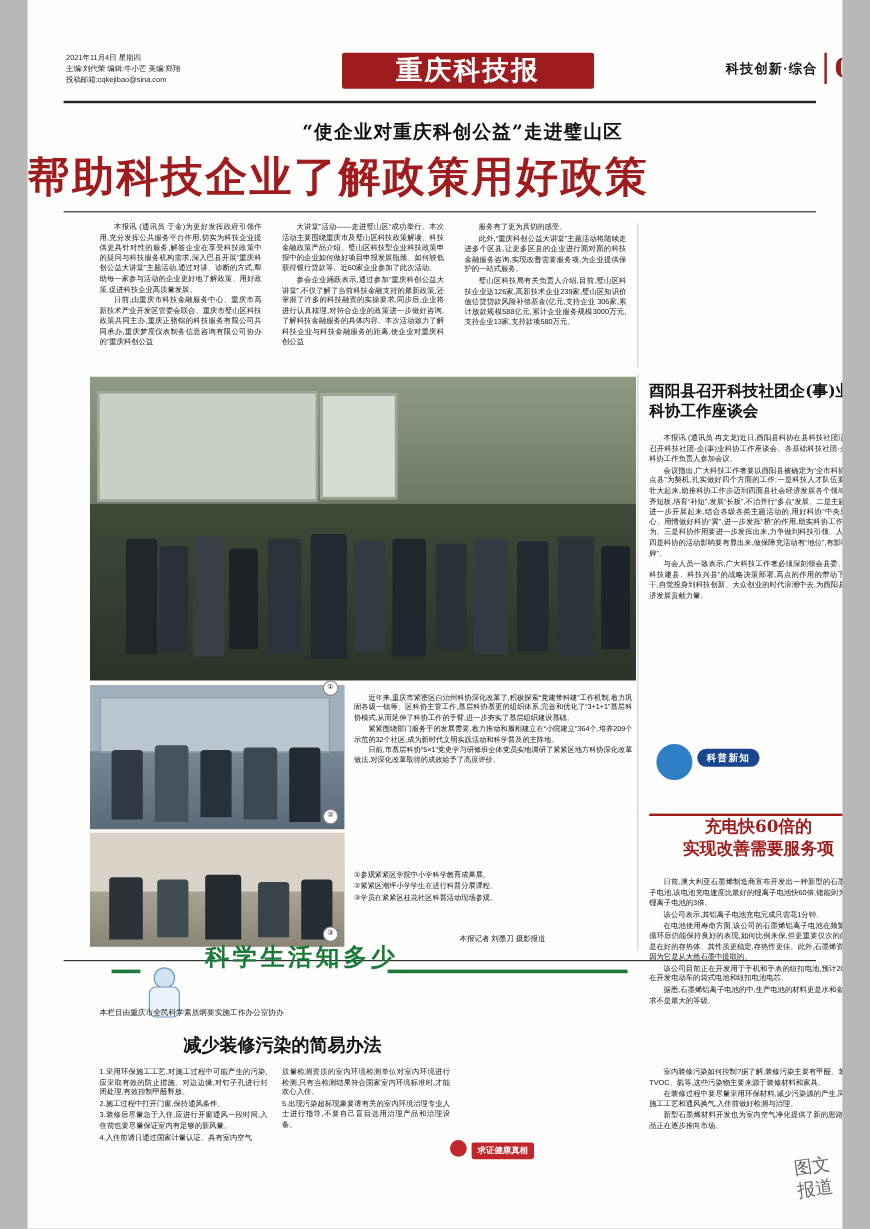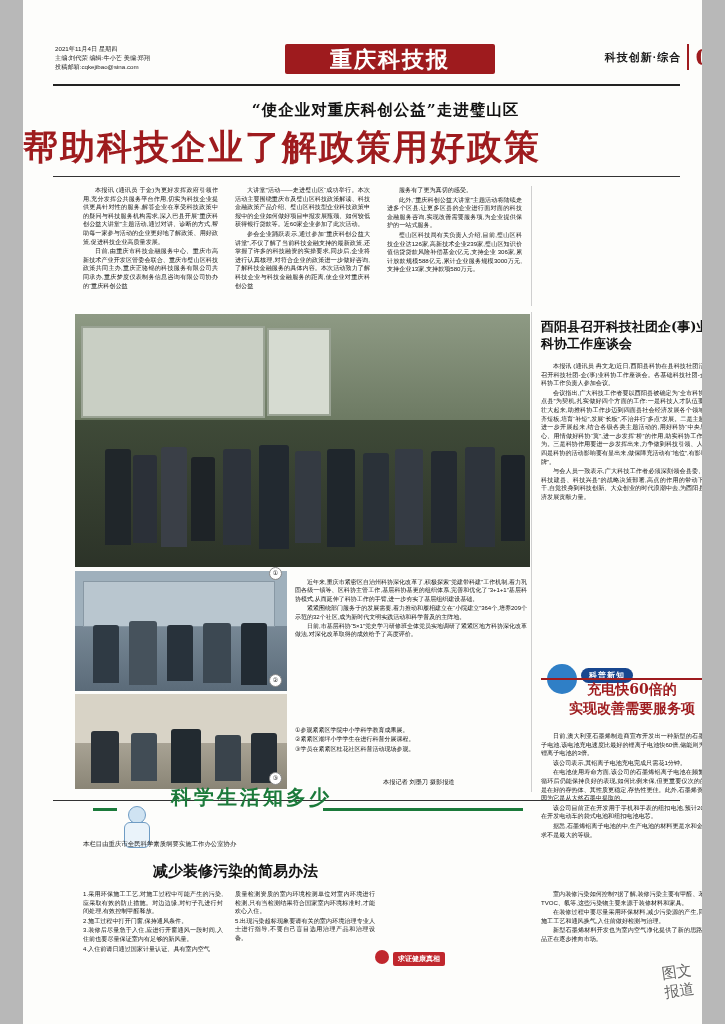--- a/index.html
+++ b/index.html
@@ -191,21 +191,21 @@
 
   <div class="divider-v" style="left:508px;top:312px;height:480px;"></div>
 
   <div class="subhead" style="left:518px;top:318px;width:180px;">酉阳县召开科技社团企(事)业科协工作座谈会</div>
   <div class="col" style="left:518px;top:362px;width:182px;">
     <p>本报讯 (通讯员 冉文龙)近日,酉阳县科协在县科技社团活动中心召开科技社团-企(事)业科协工作座谈会。各基础科技社团-企(事)业科协工作负责人参加会议。</p>
     <p>会议指出,广大科技工作者要以酉阳县被确定为“全市科协改革试点县”为契机,扎实做好四个方面的工作:一是科技人才队伍要进一步壮大起来,助推科协工作步迈到四面县社会经济发展各个领域。要补齐短板,培育“补短”,发展“长板”,不治并行“多点”发展。二是主题活动要进一步开展起来,结合各级各类主题活动的,用好科协“中央思房”,用心、用情做好科协“翼”,进一步发挥“桥”的作用,助实科协工作,主动作为。三是科协作用要进一步发挥出来,力争做到科技引领、人才集聚,四是科协的活动影响要有显出来,做保障充活动有“地位”,有影响,有“品牌”。</p>
     <p>与会人员一致表示,广大科技工作者必须深刻领会县委、县政府科技建县、科技兴县”的战略决策部署,高点的作用的带动下真抓实干,自觉投身到科技创新、大众创业的时代浪潮中去,为酉阳县社会经济发展贡献力量。</p>
   </div>
 
-  <div style="position:absolute;left:518px;top:660px;width:182px;height:38px;">
+  <div style="position:absolute;left:518px;top:616px;width:182px;height:38px;">
     <div style="position:absolute;left:6px;top:4px;width:30px;height:30px;border-radius:50%;background:#2f7fc6;"></div>
     <div class="badge-blue" style="left:40px;top:8px;">科普新知</div>
   </div>
   <div class="redline" style="left:518px;top:678px;width:182px;"></div>
 
   <div style="position:absolute;left:518px;top:680px;width:182px;">
     <div class="subhead-red" style="position:relative;">充电快60倍的</div>
     <div class="subhead-red" style="position:relative;">实现改善需要服务项</div>
   </div>
 

